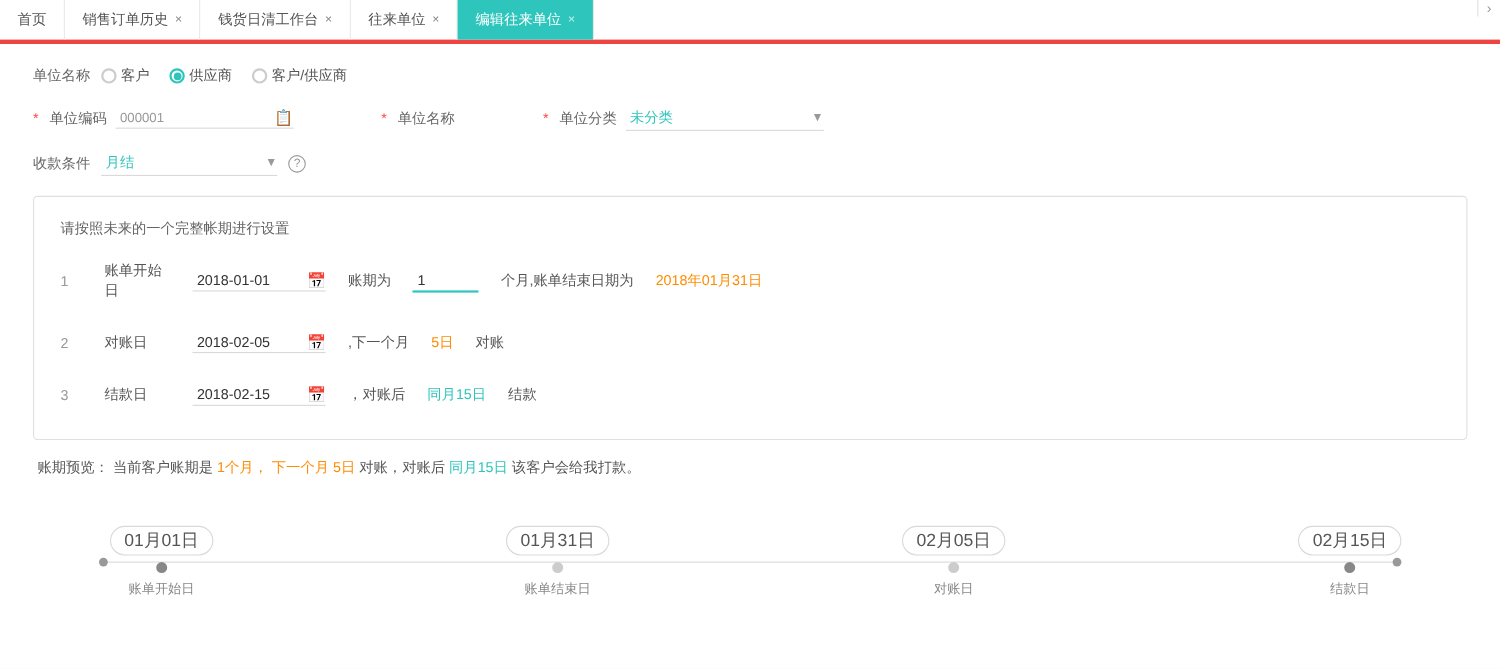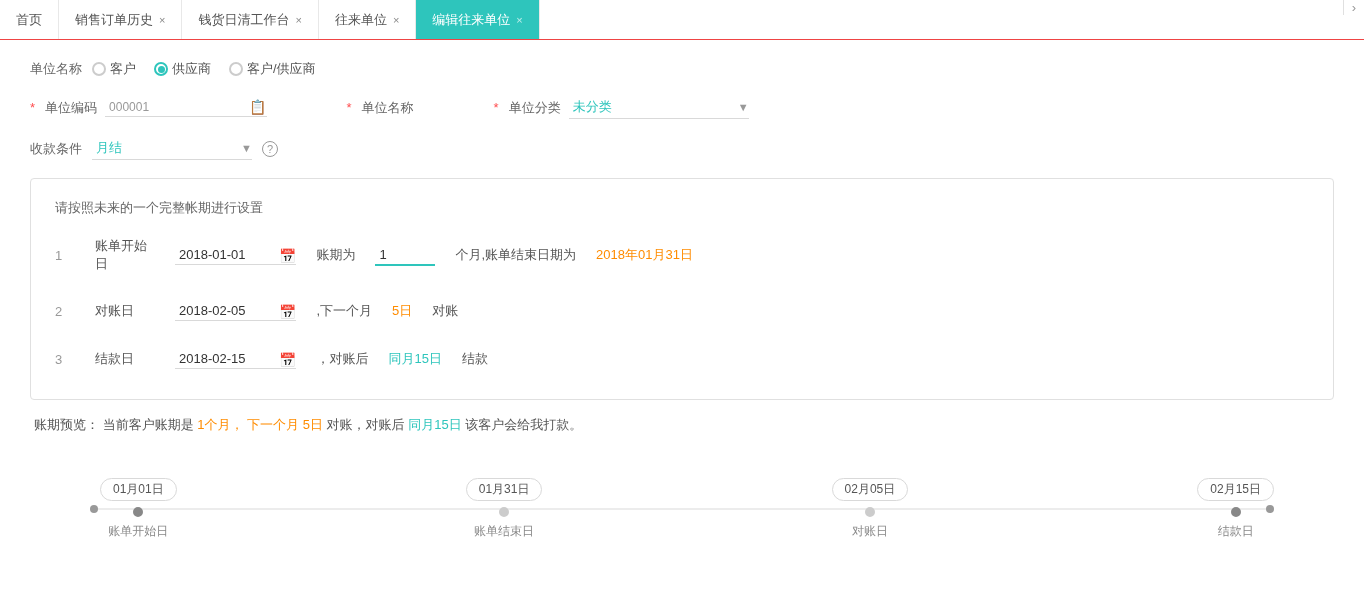--- a/index.html
+++ b/index.html
@@ -3,21 +3,21 @@
   <meta charset="utf-8">
   <style>
     * { box-sizing: border-box; margin: 0; padding: 0; }
     body { font-family: 'Microsoft YaHei', Arial, sans-serif; font-size: 13px; color: #333; background: #f5f5f5; }
 
     
     .tab-bar {
       display: flex;
       align-items: flex-start;
       background: #fff;
-      border-bottom: 1px solid #ef4444;
+      border-bottom: 4px solid #ef4444;
       height: 40px;
       padding: 0;
     }
     .tab-item {
       display: flex;
       align-items: center;
       padding: 0 16px;
       height: 100%;
       font-size: 13px;
       cursor: pointer;
@@ -196,21 +196,21 @@
       font-size: 13px;
     }
     .period-field-label {
       color: #555;
       font-size: 13px;
       width: 60px;
     }
 
     .date-input-wrap {
       display: flex;
-      align-items: flex-end;
+      align-items: center;
       border-bottom: 1px solid #d9d9d9;
       gap: 4px;
     }
     .date-input-wrap input {
       border: none;
       outline: none;
       font-size: 13px;
       color: #333;
       background: transparent;
       width: 100px;
@@ -277,21 +277,21 @@
       border-radius: 50%;
       background: #ccc;
       border: 2px solid #ccc;
     }
     .tl-dot.start { background: #888; border-color: #888; }
     .tl-dot.end { background: #888; border-color: #888; }
     .tl-badge {
       border: 1px solid #d9d9d9;
       border-radius: 20px;
       padding: 2px 12px;
-      font-size: 12px;
+      font-size: 16px;
       color: #555;
       background: #fff;
       white-space: nowrap;
       margin-bottom: 6px;
     }
     .tl-label {
       font-size: 12px;
       color: #888;
       margin-top: 6px;
       white-space: nowrap;

